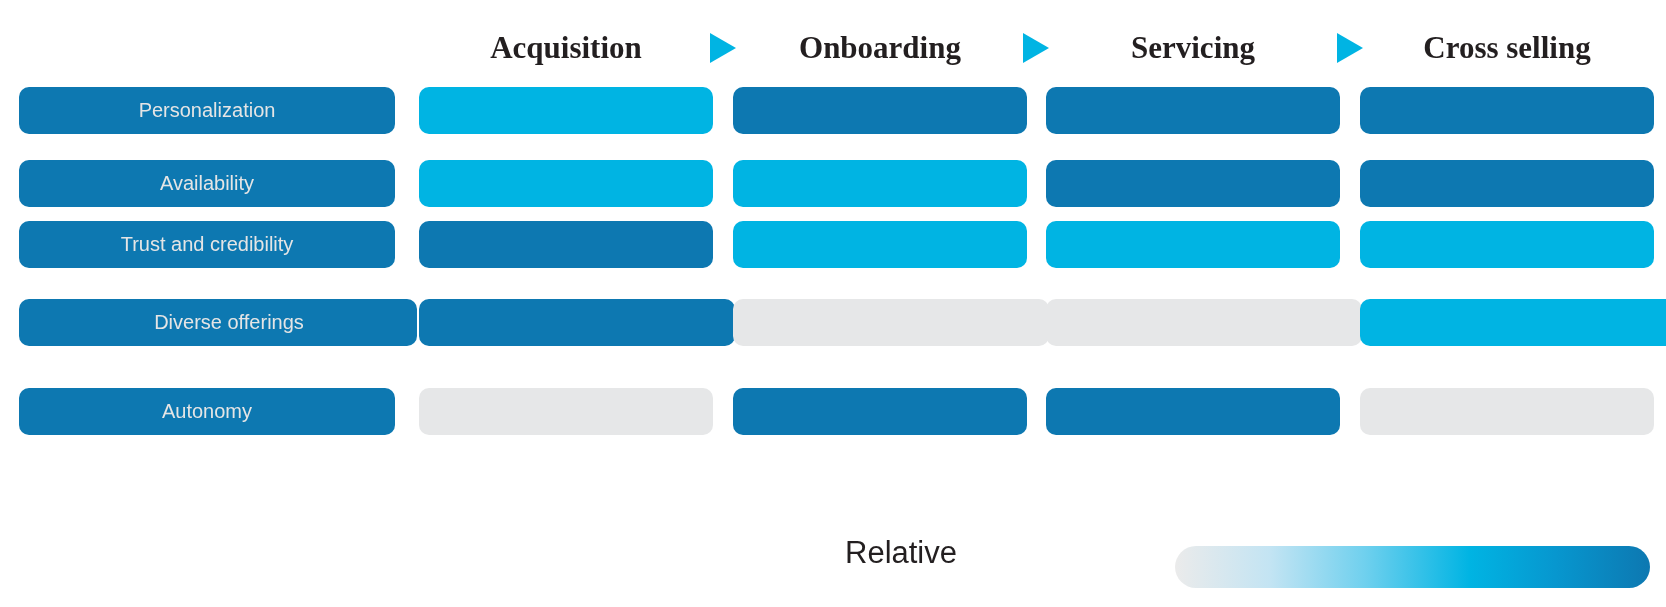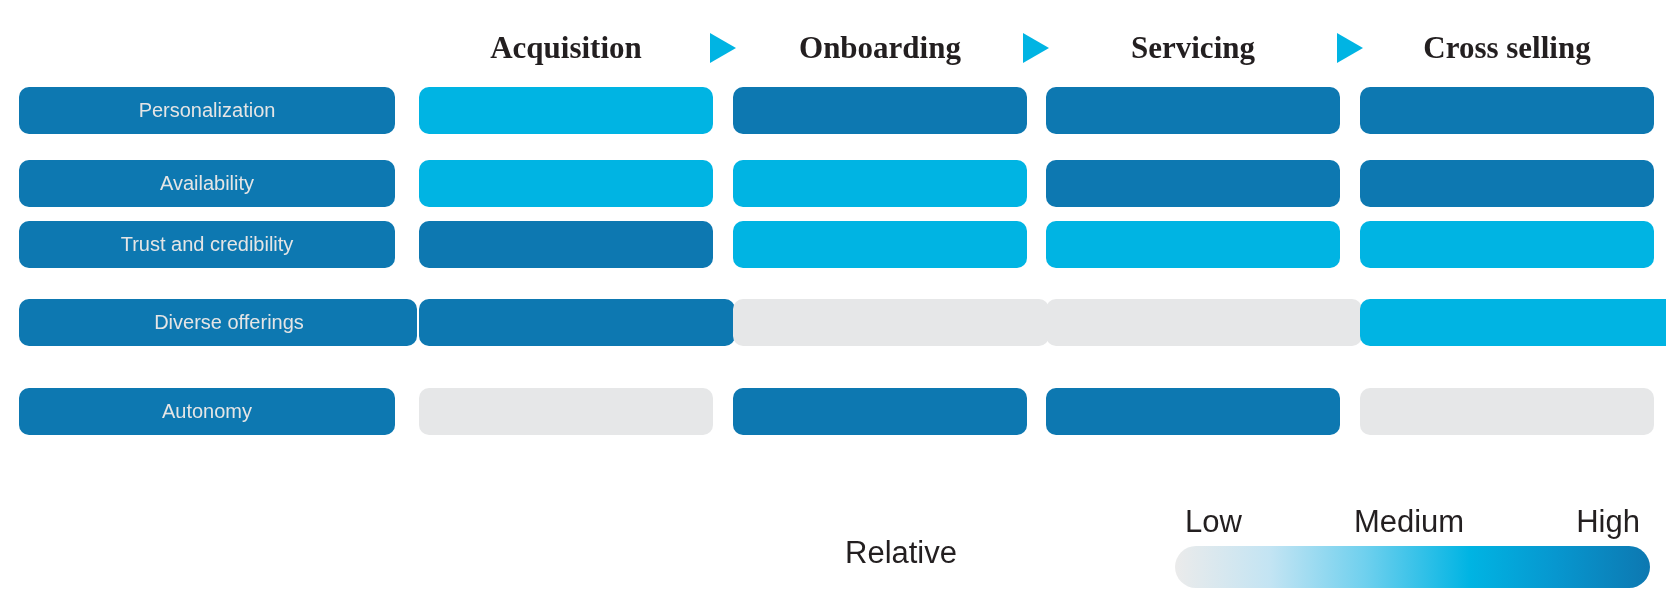--- a/index.html
+++ b/index.html
@@ -99,20 +99,15 @@
 
   <div class="rowlabel r4">Autonomy</div>
   <div class="cell r4 c0" style="background: rgb(230, 231, 232);"></div>
   <div class="cell r4 c1" style="background: rgb(13, 120, 177);"></div>
   <div class="cell r4 c2" style="background: rgb(13, 120, 177);"></div>
   <div class="cell r4 c3" style="background: rgb(230, 231, 232);"></div>
 
   <div class="legend-title">
     <div>Relative</div>
   </div>
-  <div class="legend-labels">
-    <span>Low</span>
-    <span>Medium</span>
-    <span>High</span>
-  </div>
   <div class="legend-bar"></div>
 
 </div>
 
 </body></html>

